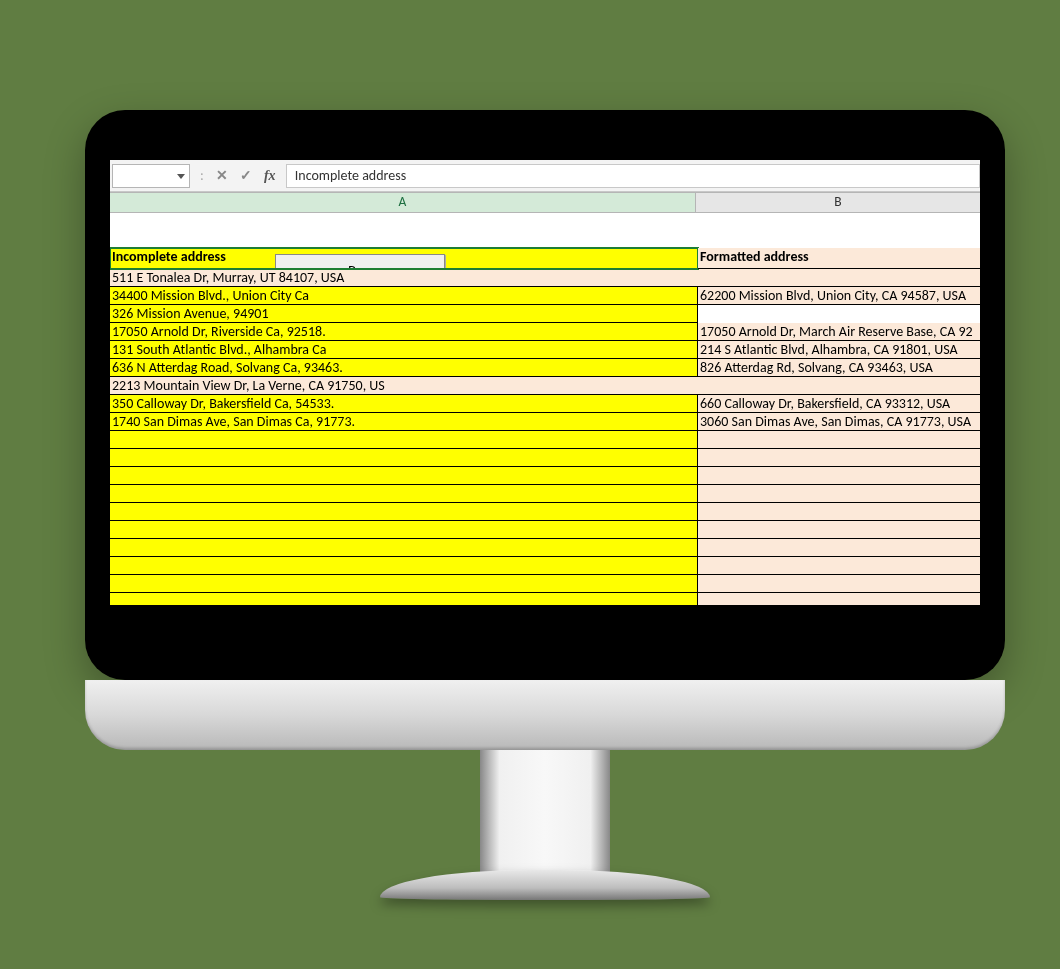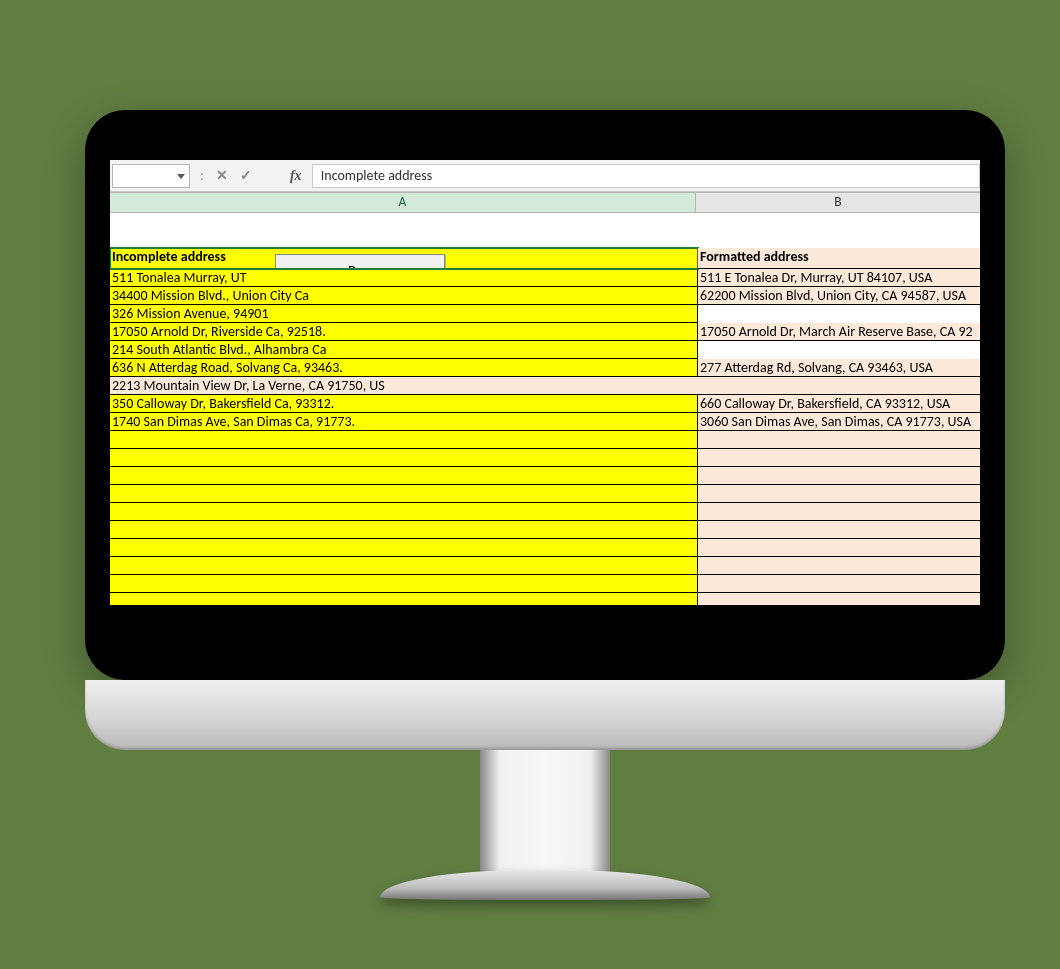--- a/index.html
+++ b/index.html
@@ -100,21 +100,20 @@
     width:18px;
     text-align:center;
     color:#888;
     font-weight:bold;
     padding:0 3px;
   }
   .fx {
     font-style: italic;
     font-family: 'Times New Roman', serif;
     color:#555;
-    margin-left:26px;
   }
   .formula-text {
     flex:1;
     background:#fff;
     height:22px;
     line-height:22px;
     border:1px solid #c8c8c8;
     margin-left:4px;
     padding-left:8px;
     color:#333;
@@ -239,46 +238,46 @@
         <div class="cell-a selected">
           <div class="run-btn">Run</div>
           <span>Incomplete address</span>
         </div>
         <div class="cell-b">
           <span>Formatted address</span>
         </div>
       </div>
       <div id="rows">
           <div class="row">
-            <div class="cell-a">511 Tonalea  Murray, UT</div>
             <div class="cell-b">511 E Tonalea Dr, Murray, UT 84107, USA</div>
           </div>
           <div class="row">
             <div class="cell-a">34400 Mission Blvd., Union City Ca</div>
             <div class="cell-b">62200 Mission Blvd, Union City, CA 94587, USA</div>
           </div>
           <div class="row">
             <div class="cell-a">326 Mission Avenue, 94901</div>
           </div>
           <div class="row">
             <div class="cell-a">17050 Arnold Dr, Riverside Ca, 92518.</div>
             <div class="cell-b">17050 Arnold Dr, March Air Reserve Base, CA 92</div>
           </div>
           <div class="row">
-            <div class="cell-a">214 South Atlantic Blvd., Alhambra Ca</div>
+            <div class="cell-a">131 South Atlantic Blvd., Alhambra Ca</div>
+            <div class="cell-b">214 S Atlantic Blvd, Alhambra, CA 91801, USA</div>
           </div>
           <div class="row">
             <div class="cell-a">636 N Atterdag Road, Solvang Ca, 93463.</div>
-            <div class="cell-b">277 Atterdag Rd, Solvang, CA 93463, USA</div>
+            <div class="cell-b">826 Atterdag Rd, Solvang, CA 93463, USA</div>
           </div>
           <div class="row">
             <div class="cell-b">2213 Mountain View Dr, La Verne, CA 91750, US</div>
           </div>
           <div class="row">
-            <div class="cell-a">350 Calloway Dr, Bakersfield Ca, 93312.</div>
+            <div class="cell-a">350 Calloway Dr, Bakersfield Ca, 54533.</div>
             <div class="cell-b">660 Calloway Dr, Bakersfield, CA 93312, USA</div>
           </div>
           <div class="row">
             <div class="cell-a">1740 San Dimas Ave, San Dimas Ca, 91773.</div>
             <div class="cell-b">3060 San Dimas Ave, San Dimas, CA 91773, USA</div>
           </div>
           <div class="row">
             <div class="cell-a"></div>
             <div class="cell-b"></div>
           </div>

